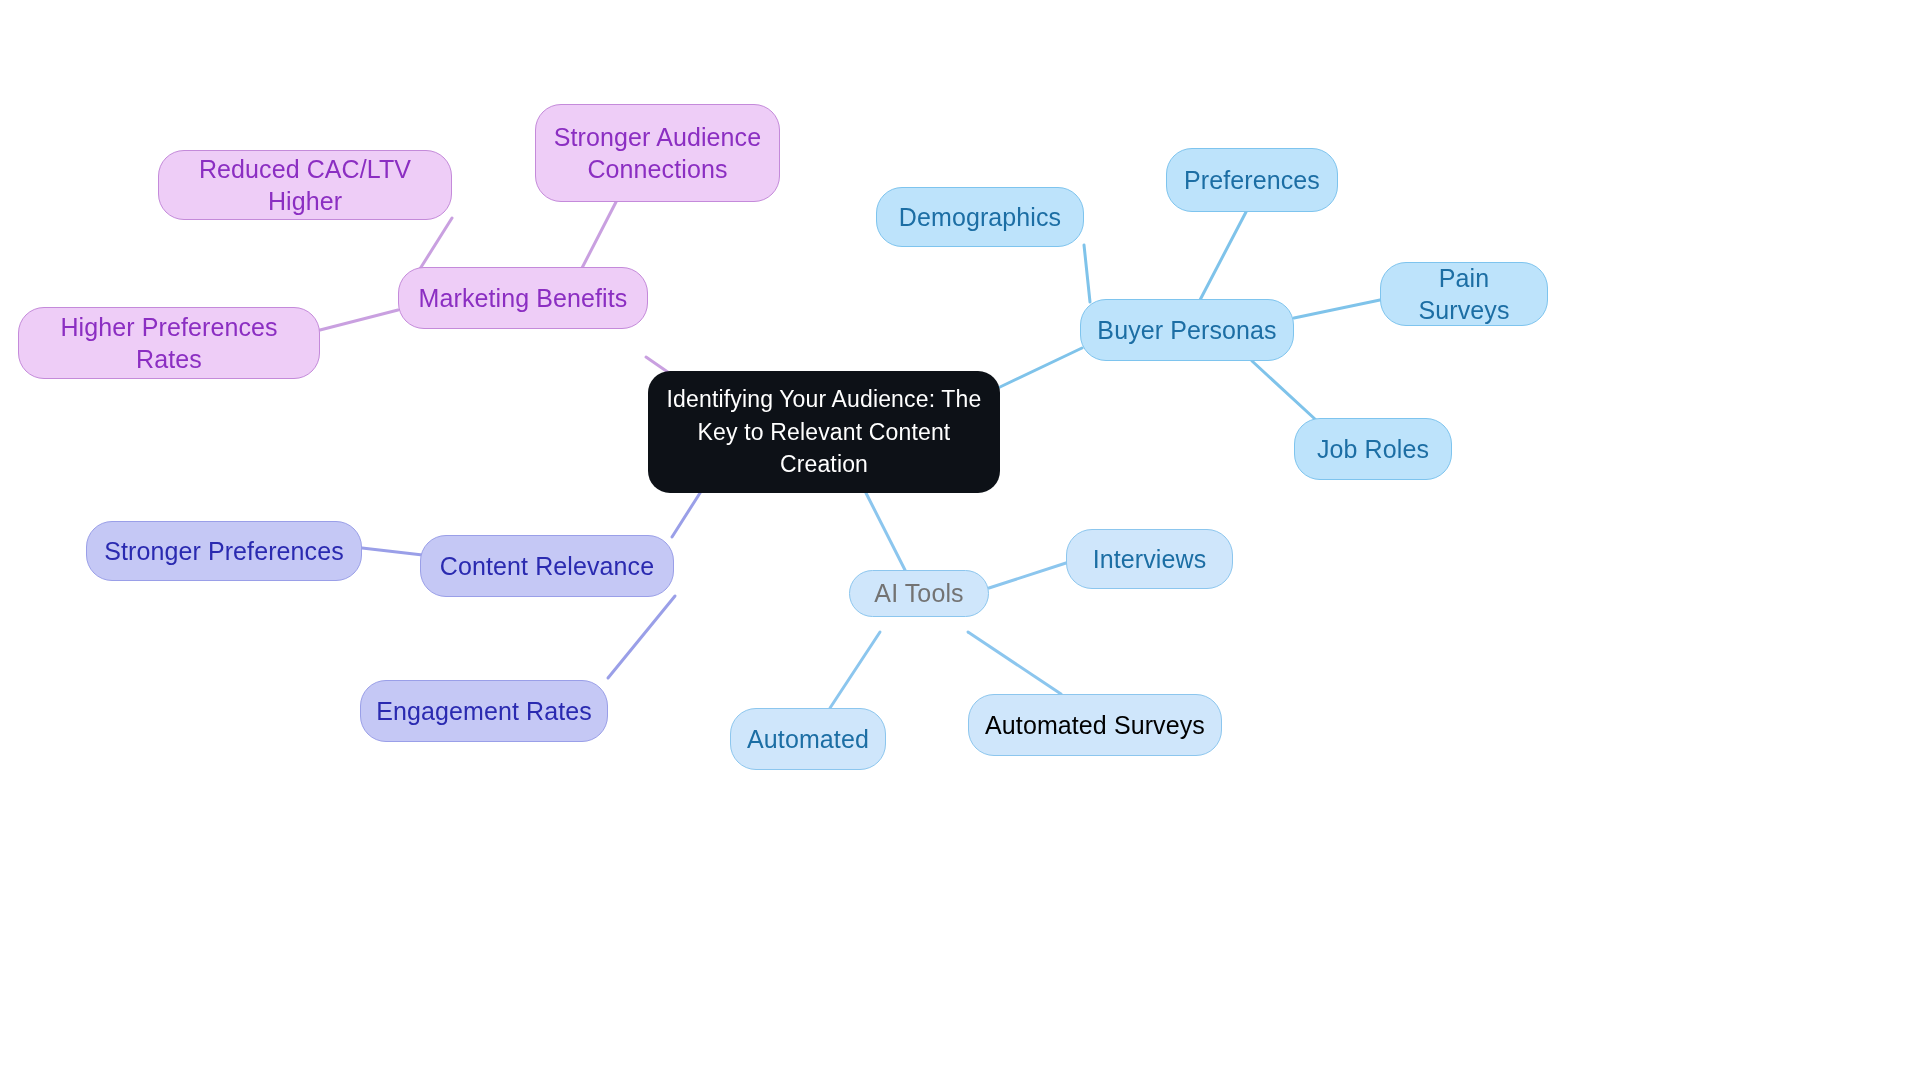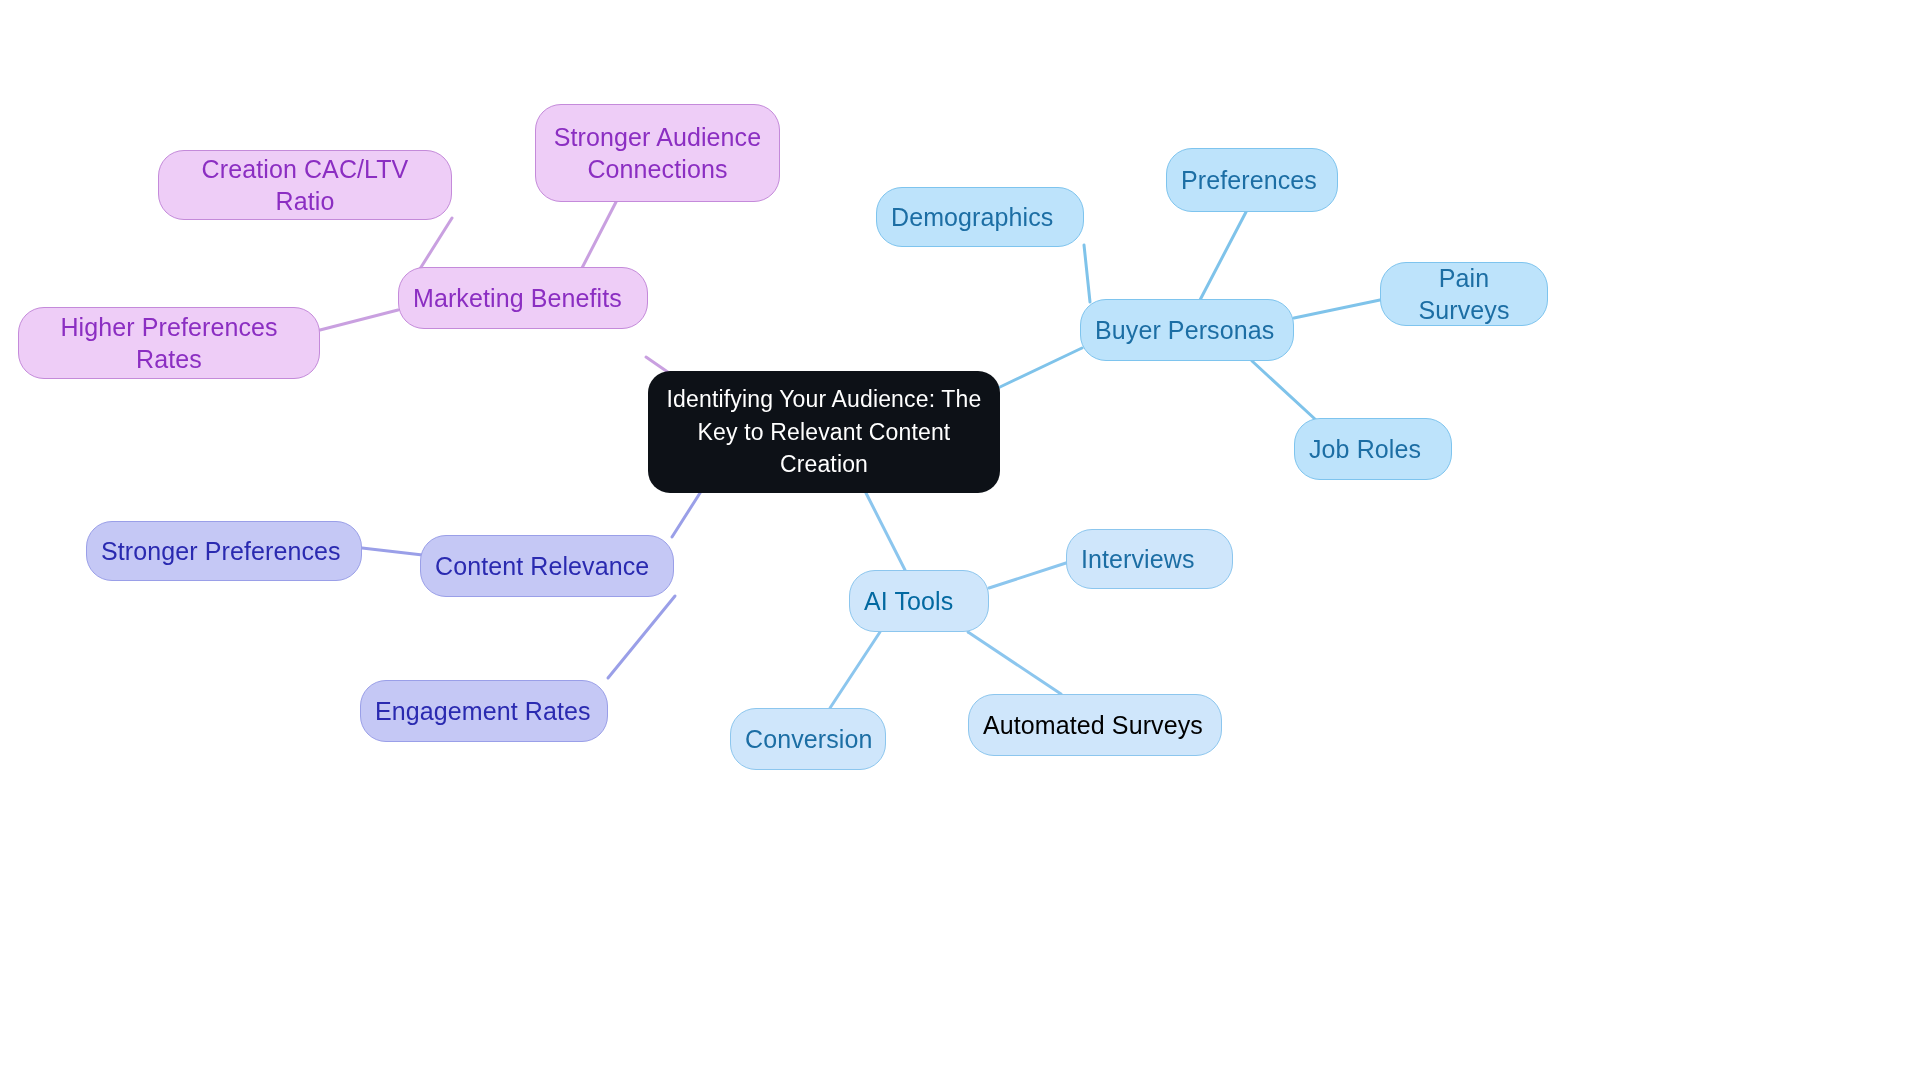--- a/index.html
+++ b/index.html
@@ -25,21 +25,21 @@
     top: 0;
     width: 1920px;
     height: 1083px;
     pointer-events: none;
   }
   .node {
     position: absolute;
     box-sizing: border-box;
     display: flex;
     align-items: center;
-    justify-content: flex-start;
+    justify-content: center;
     text-align: center;
     border-radius: 26px;
     border-style: solid;
     border-width: 1.5px;
     line-height: 1.30;
     padding: 0 14px;
     letter-spacing: 0.1px;
   }
   .node.root {
     border-radius: 22px;
@@ -76,21 +76,21 @@
       <line x1="675" y1="596" x2="608" y2="678" stroke="#9a9fe8" stroke-width="3" stroke-linecap="round"></line>
     </svg>
   <div id="node-layer">
       <div class="node root" style="left: 648px; top: 371px; width: 352px; height: 122px; background: rgb(13, 17, 23); color: rgb(255, 255, 255);">
         <span>Identifying Your Audience: The Key to Relevant Content Creation</span>
       </div>
       <div class="node lvl1" style="left: 398px; top: 267px; width: 250px; height: 62px; background: rgb(238, 205, 247); border-color: rgb(196, 138, 218); color: rgb(139, 46, 194);">
         <span>Marketing Benefits</span>
       </div>
       <div class="node lvl2" style="left: 158px; top: 150px; width: 294px; height: 70px; background: rgb(238, 205, 247); border-color: rgb(196, 138, 218); color: rgb(139, 46, 194);">
-        <span>Creation CAC/LTV Ratio</span>
+        <span>Reduced CAC/LTV Higher</span>
       </div>
       <div class="node lvl2" style="left: 535px; top: 104px; width: 245px; height: 98px; background: rgb(238, 205, 247); border-color: rgb(196, 138, 218); color: rgb(139, 46, 194);">
         <span>Stronger Audience Connections</span>
       </div>
       <div class="node lvl2" style="left: 18px; top: 307px; width: 302px; height: 72px; background: rgb(238, 205, 247); border-color: rgb(196, 138, 218); color: rgb(139, 46, 194);">
         <span>Higher Preferences Rates</span>
       </div>
       <div class="node lvl1" style="left: 1080px; top: 299px; width: 214px; height: 62px; background: rgb(189, 227, 251); border-color: rgb(126, 196, 238); color: rgb(28, 110, 164);">
         <span>Buyer Personas</span>
       </div>
@@ -99,31 +99,31 @@
       </div>
       <div class="node lvl2" style="left: 1166px; top: 148px; width: 172px; height: 64px; background: rgb(189, 227, 251); border-color: rgb(126, 196, 238); color: rgb(28, 110, 164);">
         <span>Preferences</span>
       </div>
       <div class="node lvl2" style="left: 1380px; top: 262px; width: 168px; height: 64px; background: rgb(189, 227, 251); border-color: rgb(126, 196, 238); color: rgb(28, 110, 164);">
         <span>Pain Surveys</span>
       </div>
       <div class="node lvl2" style="left: 1294px; top: 418px; width: 158px; height: 62px; background: rgb(189, 227, 251); border-color: rgb(126, 196, 238); color: rgb(28, 110, 164);">
         <span>Job Roles</span>
       </div>
-      <div class="node lvl1" style="left: 849px; top: 570px; width: 140px; height: 62px; background: rgb(207, 230, 251); border-color: rgb(140, 198, 238); color: #0369a1;">
+      <div class="node lvl1" style="left: 849px; top: 570px; width: 140px; height: 47px; background: rgb(207, 230, 251); border-color: rgb(140, 198, 238); color: #737373;">
         <span>AI Tools</span>
       </div>
       <div class="node lvl2" style="left: 1066px; top: 529px; width: 167px; height: 60px; background: rgb(207, 230, 251); border-color: rgb(140, 198, 238); color: rgb(28, 110, 164);">
         <span>Interviews</span>
       </div>
       <div class="node lvl2" style="left: 968px; top: 694px; width: 254px; height: 62px; background: rgb(207, 230, 251); border-color: rgb(140, 198, 238); color: #000000;">
         <span>Automated Surveys</span>
       </div>
       <div class="node lvl2" style="left: 730px; top: 708px; width: 156px; height: 62px; background: rgb(207, 230, 251); border-color: rgb(140, 198, 238); color: rgb(28, 110, 164);">
-        <span>Conversion</span>
+        <span>Automated</span>
       </div>
       <div class="node lvl1" style="left: 420px; top: 535px; width: 254px; height: 62px; background: rgb(197, 200, 245); border-color: rgb(154, 159, 232); color: rgb(42, 42, 176);">
         <span>Content Relevance</span>
       </div>
       <div class="node lvl2" style="left: 86px; top: 521px; width: 276px; height: 60px; background: rgb(197, 200, 245); border-color: rgb(154, 159, 232); color: rgb(42, 42, 176);">
         <span>Stronger Preferences</span>
       </div>
       <div class="node lvl2" style="left: 360px; top: 680px; width: 248px; height: 62px; background: rgb(197, 200, 245); border-color: rgb(154, 159, 232); color: rgb(42, 42, 176);">
         <span>Engagement Rates</span>
       </div>

